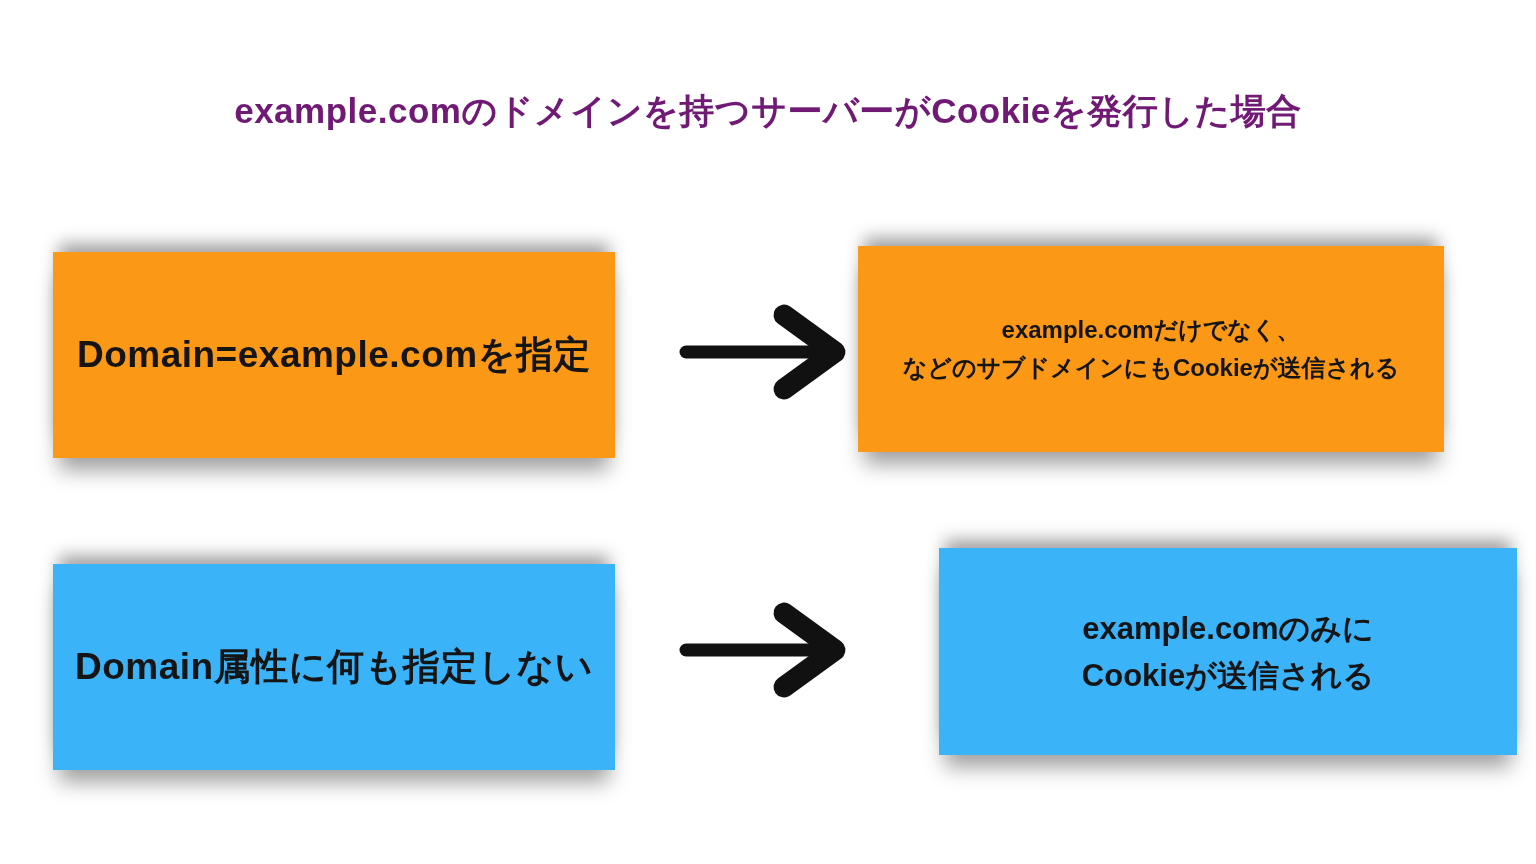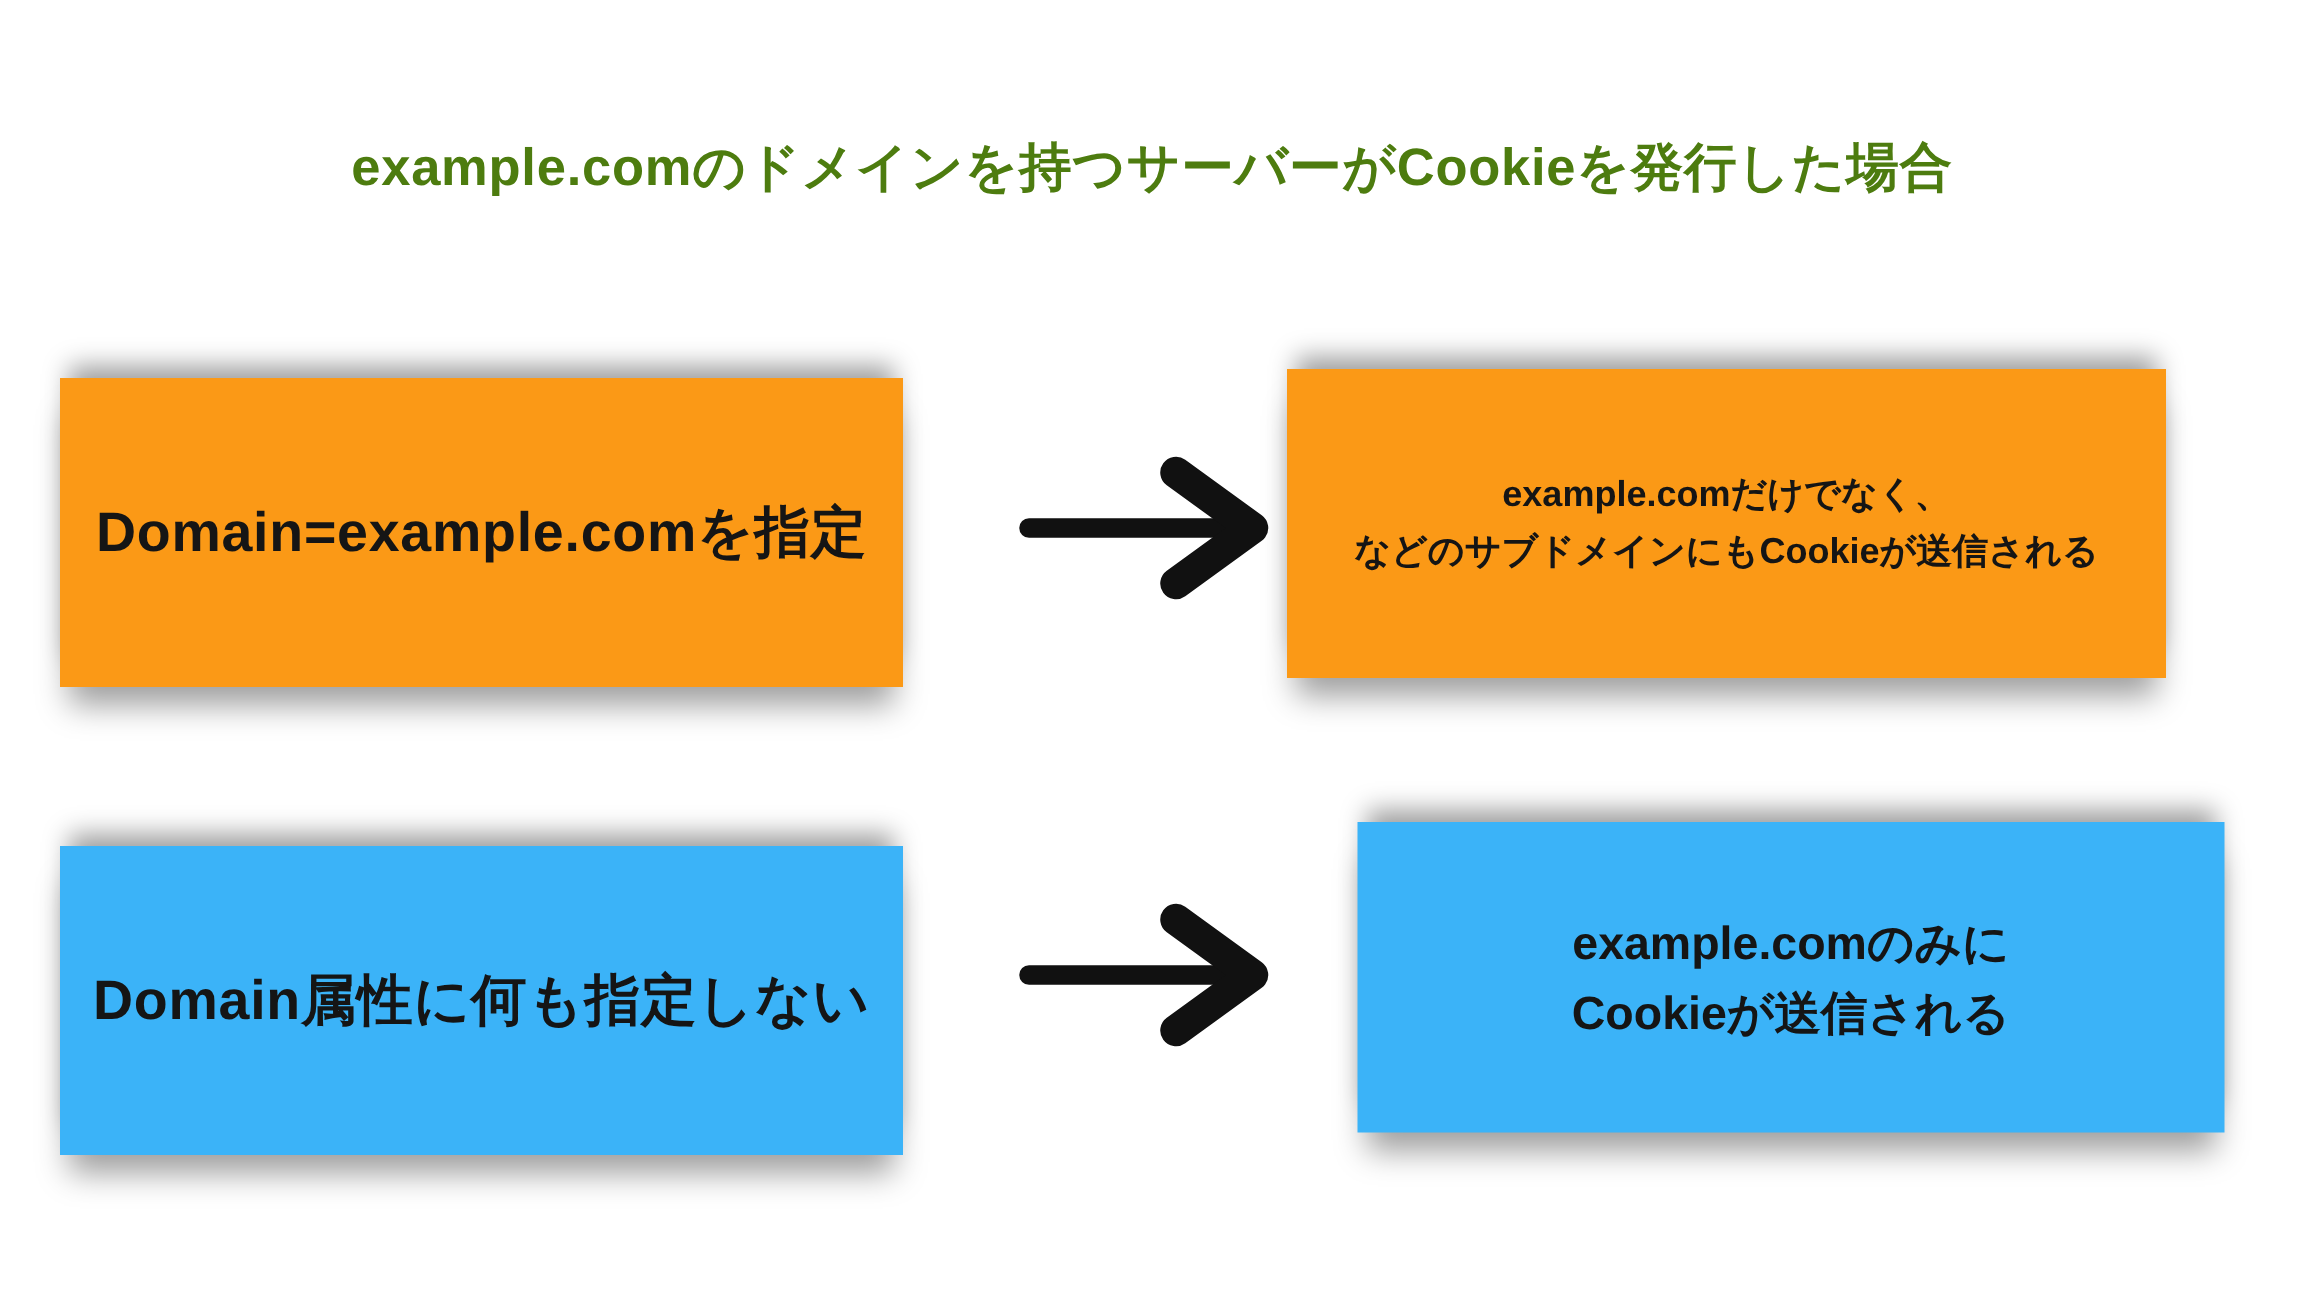--- a/index.html
+++ b/index.html
@@ -16,46 +16,46 @@
   }
 
   .title {
     position: absolute;
     top: 88px;
     left: 0;
     width: 100%;
     text-align: center;
     font-size: 35px;
     font-weight: 800;
-    color: #4d7c0f;
+    color: #701a75;
     letter-spacing: 0.5px;
   }
 
   .box {
     position: absolute;
     display: flex;
     flex-direction: column;
     align-items: center;
     justify-content: center;
     color: #151515;
     text-align: center;
     box-shadow: 0 -14px 16px -6px rgba(0,0,0,0.38),
                 0 18px 20px -6px rgba(0,0,0,0.38);
   }
 
-  .condition-box { left: 40px; width: 562px; height: 206px; }
+  .condition-box { left: 53px; width: 562px; height: 206px; }
   .condition-box .big-label { font-size: 37px; font-weight: 800; letter-spacing: 0.5px; }
 
   .row1 .condition-box { top: 252px; }
   .row2 .condition-box { top: 548px; }
 
   .result-box-1 { left: 858px; top: 246px; width: 586px; height: 206px; }
   .result-box-1 .line { font-size: 24px; font-weight: 800; line-height: 38px; }
 
-  .result-box-2 { left: 905px; top: 548px; width: 578px; height: 207px; }
+  .result-box-2 { left: 939px; top: 548px; width: 578px; height: 207px; }
   .result-box-2 .line { font-size: 31px; font-weight: 800; line-height: 47px; }
 
   .arrow {
     position: absolute;
     left: 672px;
     width: 180px;
     height: 110px;
   }
   .arrow-1 { top: 297px; }
   .arrow-2 { top: 595px; }

